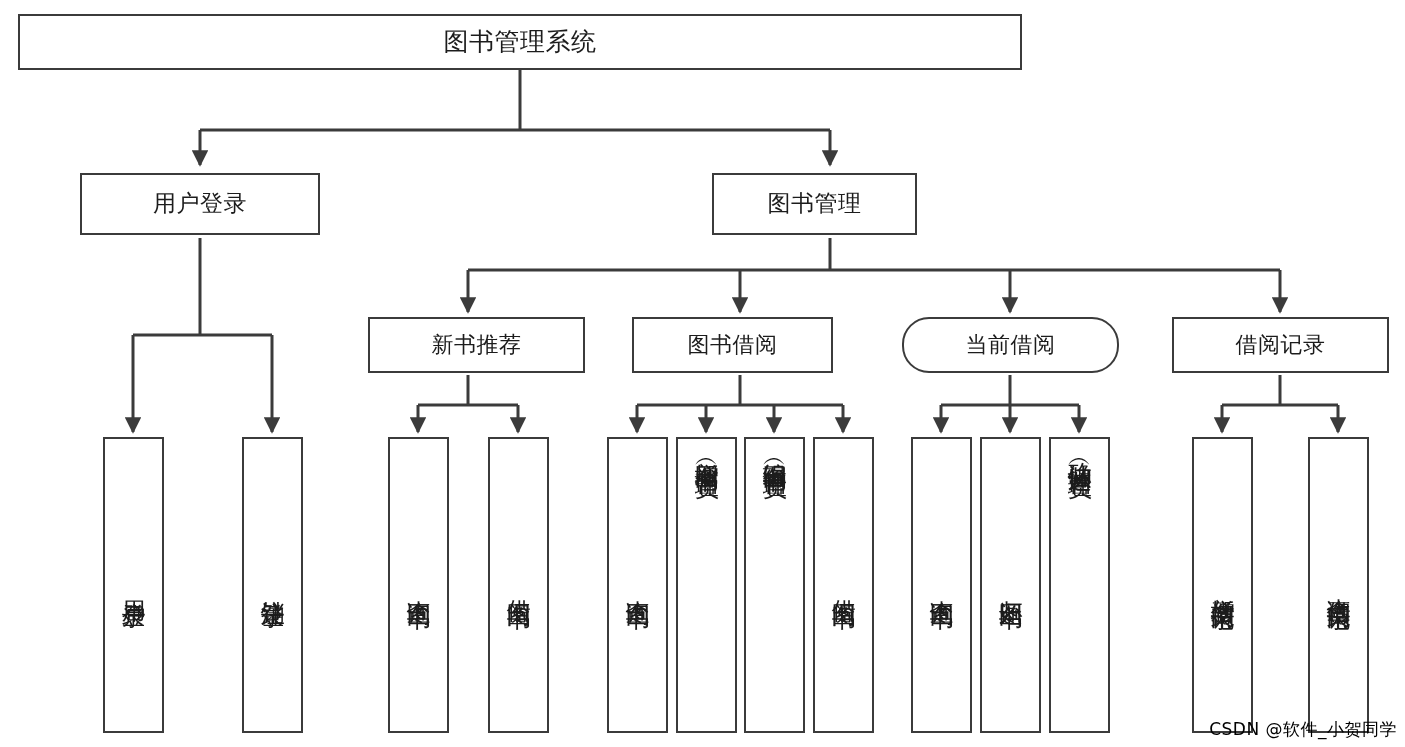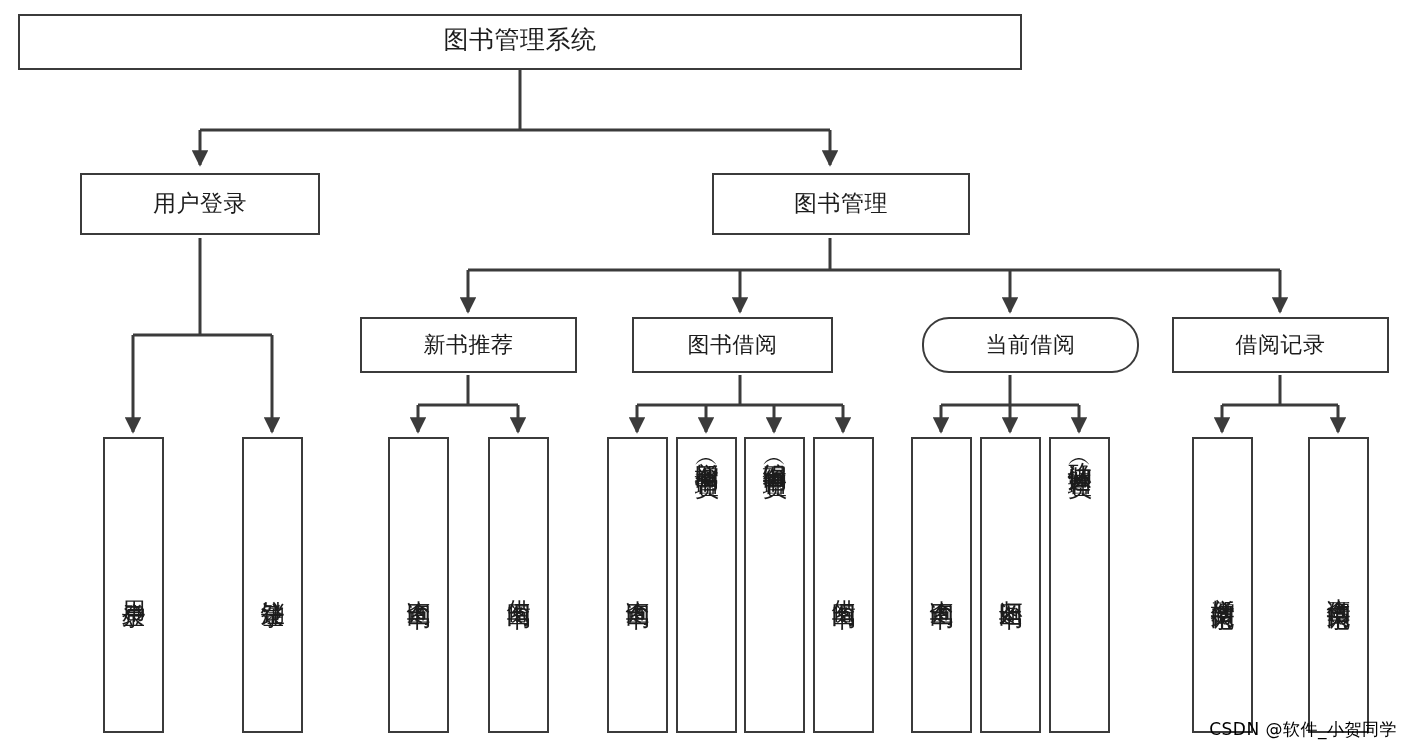--- a/index.html
+++ b/index.html
@@ -29,21 +29,21 @@
   .node {
     position: absolute;
     box-sizing: border-box;
     border: 2px solid #3b3b3b;
     background: #ffffff;
     display: flex;
     align-items: center;
     justify-content: center;
     color: #1c1c1c;
   }
-  .node.level-0 { font-size: 25px; font-family: Liberation Mono, monospace; }
+  .node.level-0 { font-size: 25px; }
   .node.level-1 { font-size: 23px; }
   .node.level-2 { font-size: 22px; }
   .node-label {
     line-height: 1.18;
     letter-spacing: 0.5px;
     white-space: nowrap;
   }
   
   .node.leaf {
     align-items: flex-start;
@@ -127,31 +127,31 @@
     </g>
   </svg>
 
   <div class="node level-0" style="left:18px; top:14px; width:1004px; height:56px;">
     <span class="node-label">图书管理系统</span>
   </div>
 
   <div class="node level-1" style="left:80px; top:173px; width:240px; height:62px;">
     <span class="node-label">用户登录</span>
   </div>
-  <div class="node level-1" style="left:712px; top:173px; width:258px; height:62px;">
+  <div class="node level-1" style="left:712px; top:173px; width:205px; height:62px;">
     <span class="node-label">图书管理</span>
   </div>
 
-  <div class="node level-2" style="left:360px; top:317px; width:217px; height:56px;">
+  <div class="node level-2" style="left:368px; top:317px; width:217px; height:56px;">
     <span class="node-label">新书推荐</span>
   </div>
   <div class="node level-2" style="left:632px; top:317px; width:201px; height:56px;">
     <span class="node-label">图书借阅</span>
   </div>
-  <div class="node level-2" style="left:922px; top:317px; width:217px; height:56px;border-radius:27px;">
+  <div class="node level-2" style="left:902px; top:317px; width:217px; height:56px;border-radius:27px;">
     <span class="node-label">当前借阅</span>
   </div>
   <div class="node level-2" style="left:1172px; top:317px; width:217px; height:56px;">
     <span class="node-label">借阅记录</span>
   </div>
 
   <div class="node leaf centered" style="left:103px; top:437px; width:61px; height:296px;">
     <span class="node-label">用户登录</span>
   </div>
   <div class="node leaf centered" style="left:242px; top:437px; width:61px; height:296px;">

